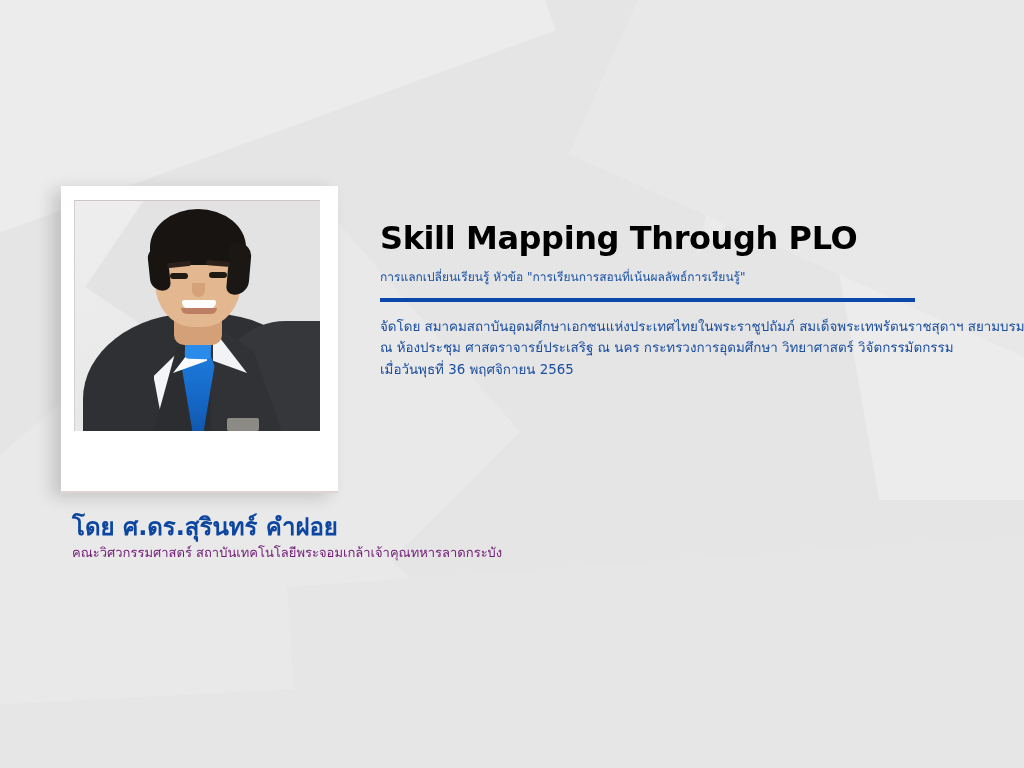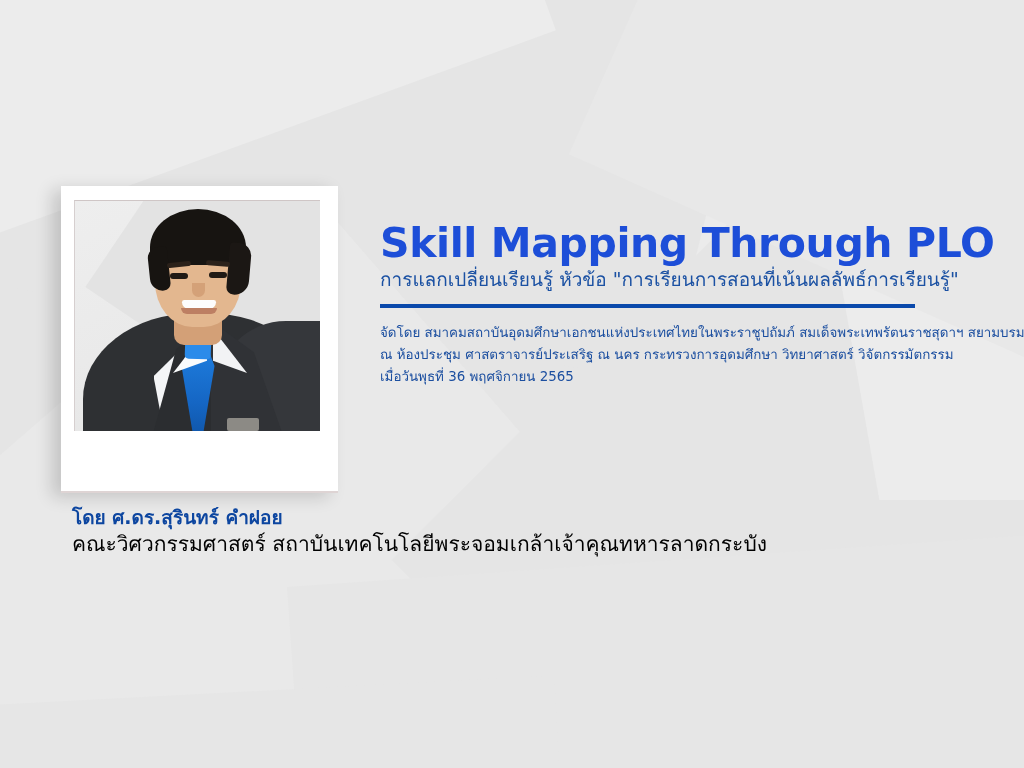--- a/index.html
+++ b/index.html
@@ -225,30 +225,30 @@
     width:32px; height:13px; background:#8c8a85; border-radius:2px;
   }
 
   
   #text-block{
     position:absolute;
     left:380px; top:222px;
     width:600px;
   }
   #title{
-    font-size:41px;
+    font-size:32px;
     font-weight:700;
-    color:#1d4ed8;
+    color:#000000;
     letter-spacing:-0.4px;
     line-height:1.06;
     white-space:nowrap;
   }
   #subtitle{
-    margin-top:2px;
-    font-size:19px;
+    margin-top:14px;
+    font-size:12px;
     font-weight:500;
     color:#1b51a3;
     line-height:1.3;
     white-space:nowrap;
   }
   #rule{
     margin-top:12px;
     width:535px; height:4px;
     background:#0a49ab;
   }
@@ -260,29 +260,30 @@
   }
   #meta .meta-line{ white-space:nowrap; display:block; }
 
   
   #speaker{
     position:absolute;
     left:72px; top:505px;
     width:560px;
   }
   #speaker-name{
-    font-size:19px;
+    font-size:24px;
     font-weight:700;
     color:#0d46a0;
     line-height:1.32;
     white-space:nowrap;
+    margin-top:7px;
   }
   #speaker-affil{
-    font-size:21px;
-    color:#000000;
+    font-size:13px;
+    color:#701a75;
     line-height:1.4;
     white-space:nowrap;
   }
 </style>
 </head>
 <body>
 
 <div id="slide">
 
   <div class="bg-layer">

